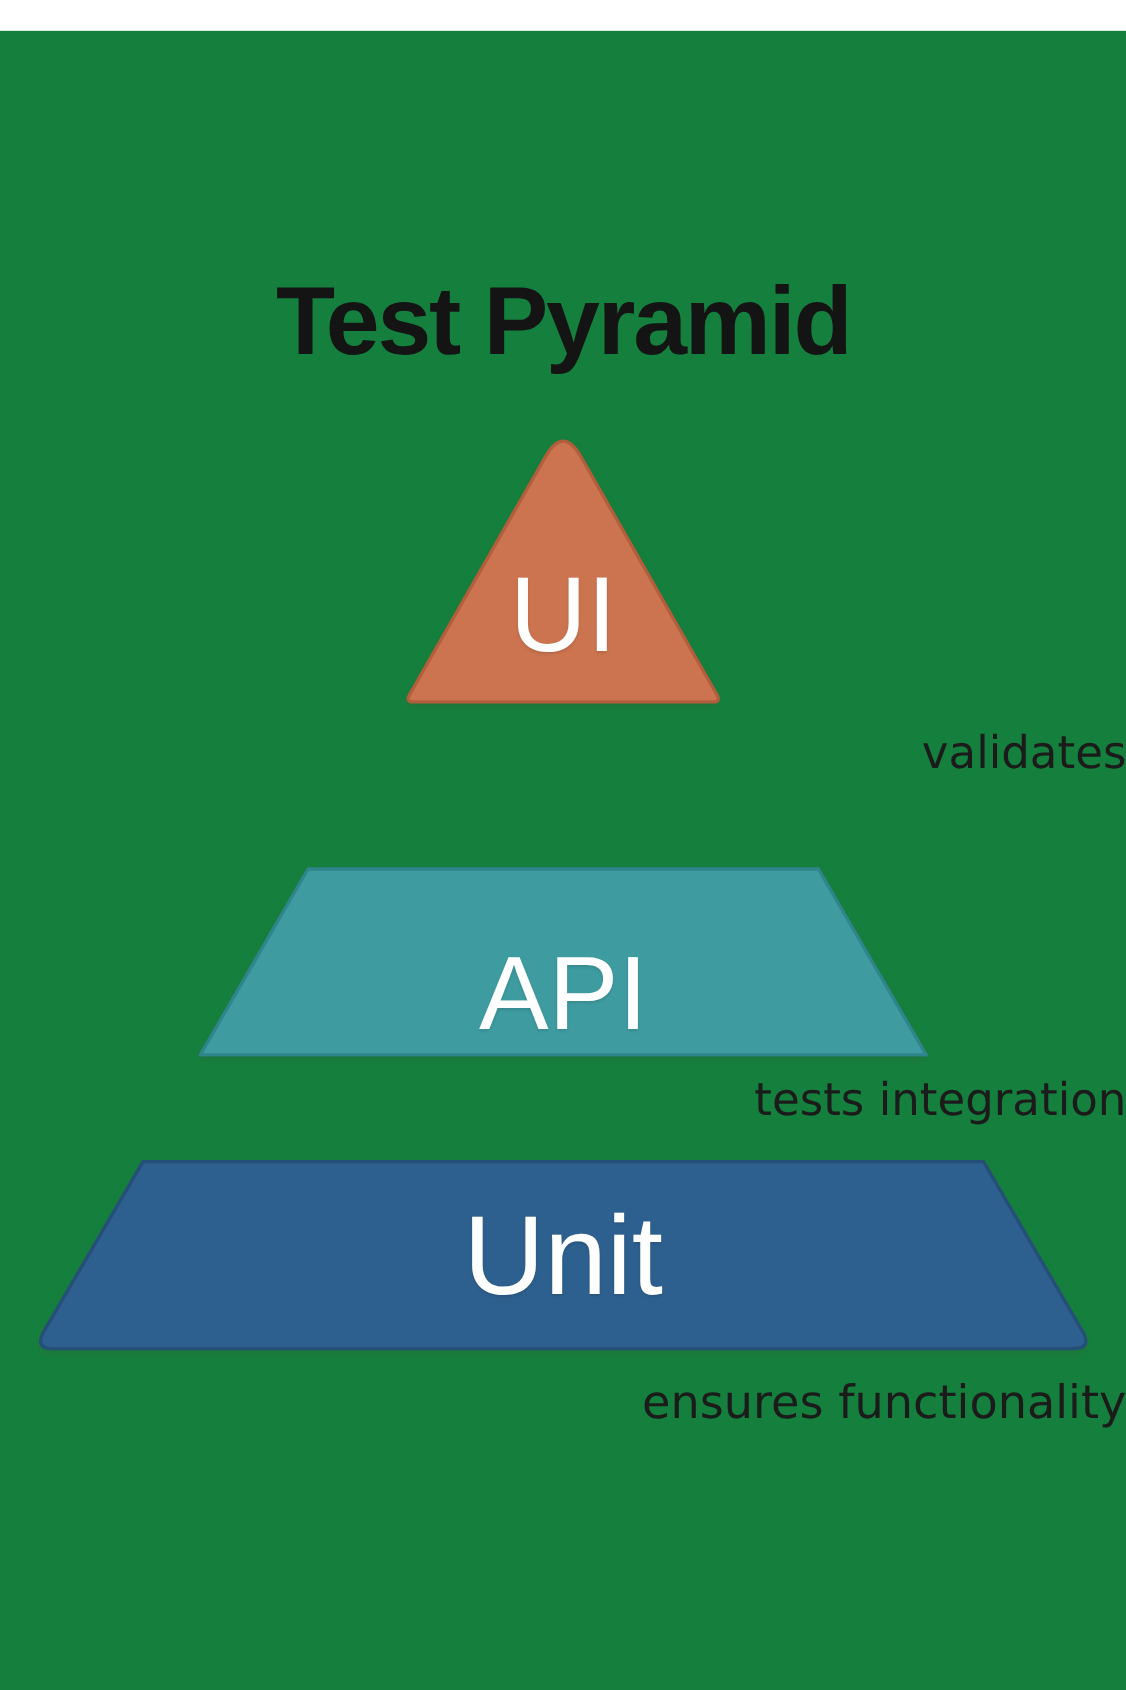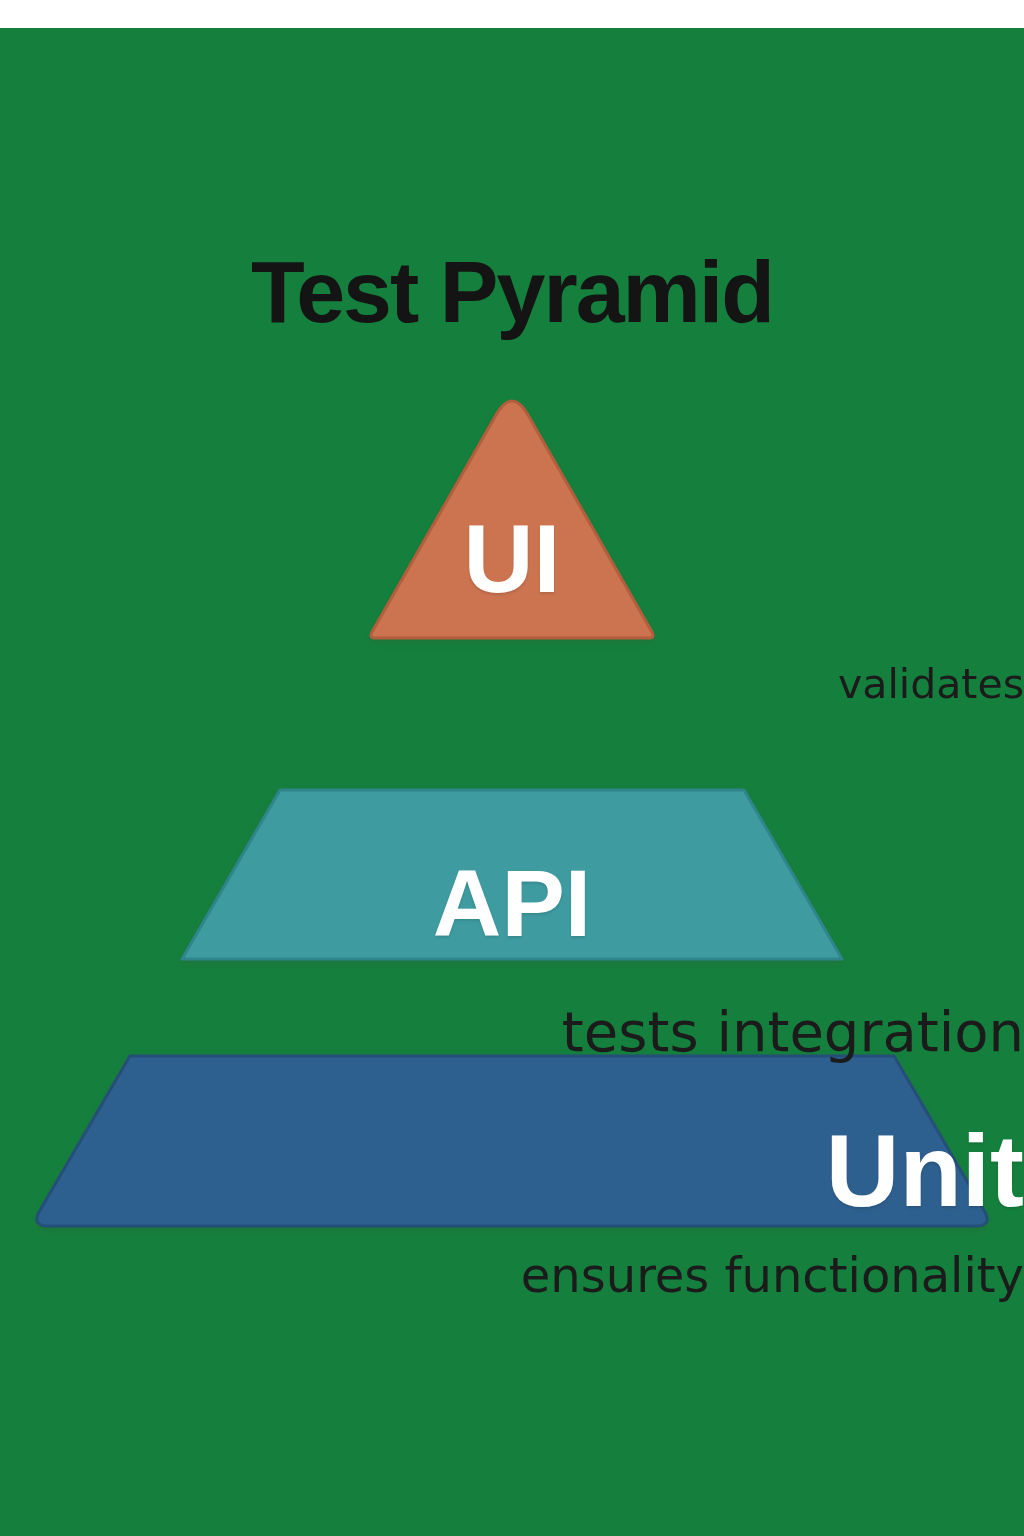--- a/index.html
+++ b/index.html
@@ -35,39 +35,39 @@
   .pyramid-shape {
     stroke-width: 3;
     stroke-linejoin: round;
     filter: drop-shadow(0 3px 3px rgba(70, 60, 50, 0.18));
   }
   .shape-label {
     position: absolute;
     left: 0;
     width: 100%;
     text-align: center;
-    font-weight: 700;
+    font-weight: 400;
     color: #FFFFFF;
     line-height: 1;
     text-shadow: 0 2px 3px rgba(0,0,0,0.12);
   }
   .label-ui   { top: 482px; font-size: 97px; }
   .label-api  { top: 828px; font-size: 95px; }
-  .label-unit { top: 1092px; font-size: 102px; text-align: right; }
+  .label-unit { top: 1062px; font-size: 102px; }
   .caption {
     position: absolute;
     left: 0;
     width: 100%;
     text-align: right;
     font-family: "DejaVu Sans", "Liberation Sans", sans-serif;
     color: #1B1B1B;
   }
   .caption-ui   { top: 630px;  font-size: 41px; line-height: 52px; }
-  .caption-api  { top: 982px;  font-size: 56px; line-height: 44px; }
-  .caption-unit { top: 1224px; font-size: 48px; line-height: 46px; }
+  .caption-api  { top: 950px;  font-size: 41px; line-height: 44px; }
+  .caption-unit { top: 1224px; font-size: 42px; line-height: 46px; }
 </style>
 </head>
 <body>
 
 <div class="canvas">
 
   <div class="page-title">Test Pyramid</div>
 
   <svg class="pyramid-svg" width="1024" height="1536" viewBox="0 0 1024 1536">
     <path class="pyramid-shape" d="M496,387 Q512,359 528,387 L652,604 Q655,610 649,610 L375,610 Q369,610 372,604 Z" fill="#CC7450" stroke="#B25E3C"></path>

